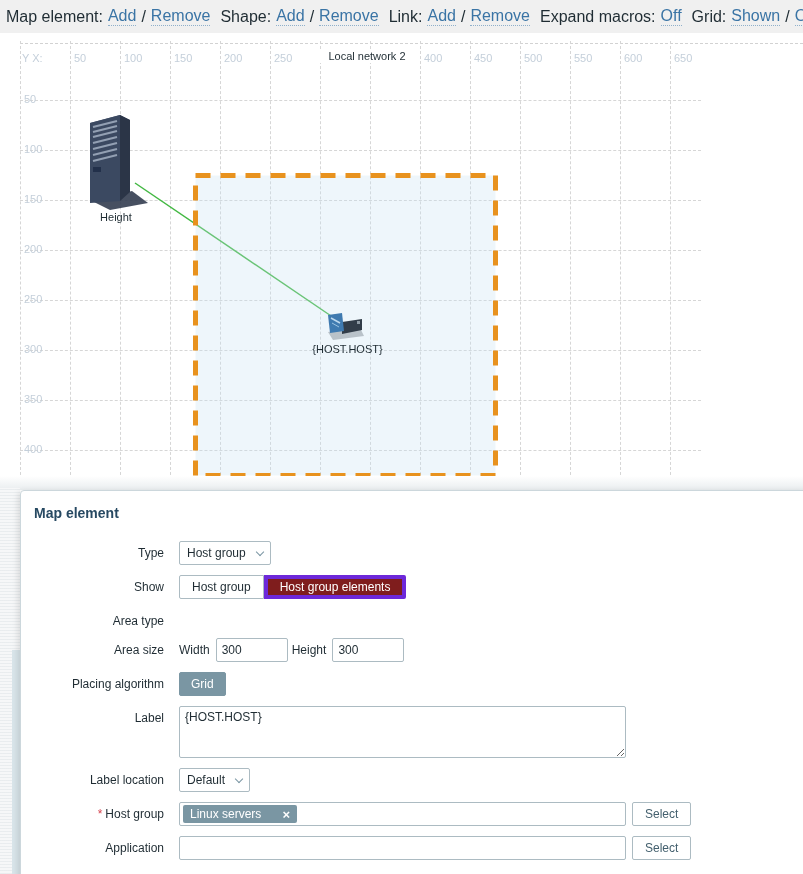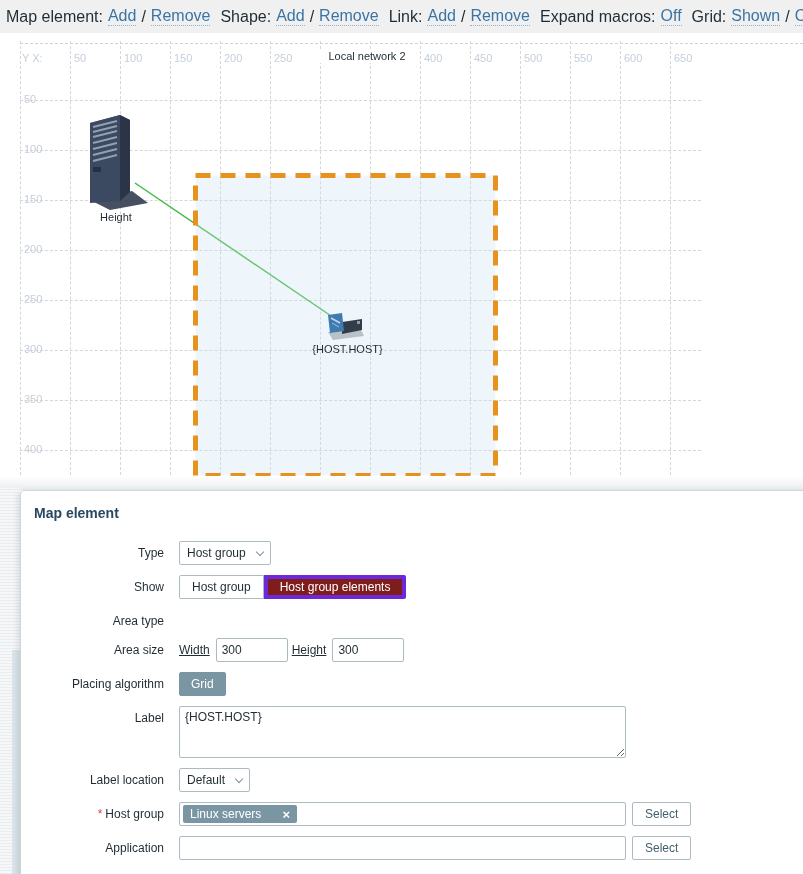--- a/index.html
+++ b/index.html
@@ -72,21 +72,21 @@
     font-size:12px; cursor:pointer; }
   .seg-btn.off { background:#fff; border:1px solid #acbbc2; color:#1f2c33; }
   .seg-btn.on { background:#7f1d1d; border:4px solid #6d28d9; color:#fff;text-align:right; }
   .seg-btn:first-child { border-radius:2px 0 0 2px; }
   .seg-btn:last-child { border-radius:0 2px 2px 0; }
 
   .text-input { height:24px; border:1px solid #acbbc2; border-radius:2px;
     padding:0 5px; font-size:12px; color:#1f2c33;
     font-family:"Liberation Sans", sans-serif; }
   .num-input { width:72px; }
-  .mini-label { margin:0 6px 0 4px;text-decoration:underline; }
+  .mini-label { margin:0 6px 0 4px; }
   .mini-label.first { margin-left:0; }
 
   .btn-solid { height:24px; background:#7a96a3; color:#fff; border:1px solid #7a96a3;
     border-radius:2px; padding:0 11px; font-size:12px; cursor:pointer;
     font-family:"Liberation Sans", sans-serif; }
   .btn-outline { height:24px; background:#fff; color:#44606e; border:1px solid #acbbc2;
     border-radius:2px; padding:0 12px; font-size:12px; margin-left:6px; cursor:pointer;
     font-family:"Liberation Sans", sans-serif; flex:none; }
 
   textarea.label-area { width:447px; height:52px; border:1px solid #acbbc2;

